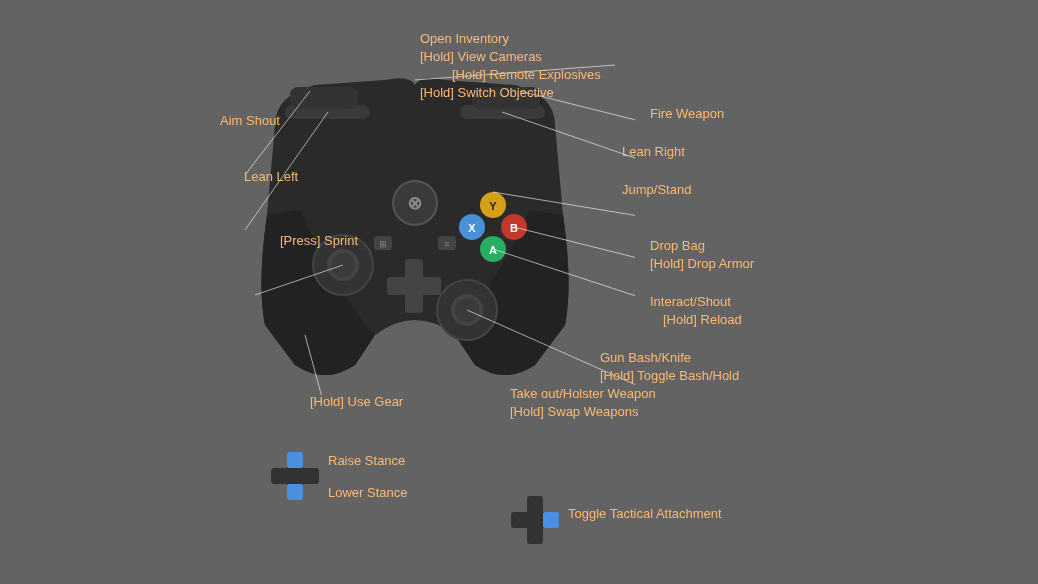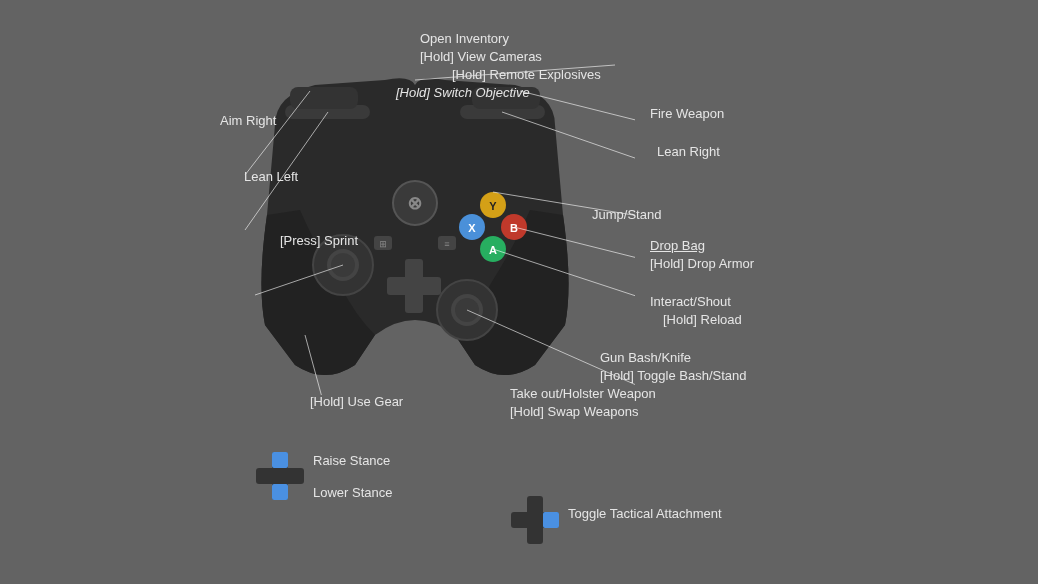--- a/index.html
+++ b/index.html
@@ -7,21 +7,21 @@
       width: 1038px;
       height: 584px;
       background-color: #636363;
       position: relative;
       overflow: hidden;
       font-family: 'Arial', sans-serif;
     }
 
     .label {
       position: absolute;
-      color: #e5e5e5;
+      color: #fdba74;
       font-size: 13px;
       font-weight: 500;
       white-space: nowrap;
       line-height: 1.4;
     }
   </style>
 </head>
 <body>
 
 <svg style="position:absolute;left:195px;top:55px;width:440px;height:340px;" viewBox="0 0 440 340" xmlns="http://www.w3.org/2000/svg">
@@ -110,40 +110,40 @@
   <line x1="298" y1="194" x2="590" y2="290" stroke="white" stroke-width="1" opacity="0.6"></line>
 
   <line x1="272" y1="255" x2="520" y2="365" stroke="white" stroke-width="1" opacity="0.6"></line>
 
   <line x1="110" y1="280" x2="140" y2="390" stroke="white" stroke-width="1" opacity="0.6"></line>
 </svg>
 
 <div class="label" style="left:420px;top:30px;">Open Inventory</div>
 <div class="label" style="left:420px;top:48px;">[Hold] View Cameras</div>
 <div class="label" style="left:420px;top:66px;padding-left:32px;">[Hold] Remote Explosives</div>
-<div class="label" style="left:396px;top:84px;font-style:italic;">[Hold] Switch Objective</div>
+<div class="label" style="left:420px;top:84px;">[Hold] Switch Objective</div>
 
 <div class="label" style="left:650px;top:105px;">Fire Weapon</div>
-<div class="label" style="left:622px;top:143px;margin-left:35px;">Lean Right</div>
-<div class="label" style="left:592px;top:181px;margin-top:25px;">Jump/Stand</div>
-<div class="label" style="left:650px;top:237px;text-decoration:underline;">Drop Bag</div>
+<div class="label" style="left:622px;top:143px;">Lean Right</div>
+<div class="label" style="left:622px;top:181px;">Jump/Stand</div>
+<div class="label" style="left:650px;top:237px;">Drop Bag</div>
 <div class="label" style="left:650px;top:255px;text-align:center;">[Hold] Drop Armor</div>
 <div class="label" style="left:650px;top:293px;text-align:center;">Interact/Shout</div>
 <div class="label" style="left:650px;top:311px;margin-left:13px;">[Hold] Reload</div>
 <div class="label" style="left:600px;top:349px;">Gun Bash/Knife</div>
-<div class="label" style="left:600px;top:367px;">[Hold] Toggle Bash/Stand</div>
+<div class="label" style="left:600px;top:367px;">[Hold] Toggle Bash/Hold</div>
 <div class="label" style="left:510px;top:385px;">Take out/Holster Weapon</div>
 <div class="label" style="left:510px;top:403px;">[Hold] Swap Weapons</div>
 
-<div class="label" style="left:220px;top:112px;">Aim Right</div>
+<div class="label" style="left:220px;top:112px;">Aim Shout</div>
 <div class="label" style="left:244px;top:168px;text-align:right;">Lean Left</div>
 <div class="label" style="left:280px;top:232px;">[Press] Sprint</div>
 <div class="label" style="left:310px;top:393px;">[Hold] Use Gear</div>
 
-<div style="position:absolute;left:255px;bottom:28px;">
+<div style="position:absolute;left:270px;bottom:28px;">
   <svg width="50" height="100" viewBox="0 0 50 100">
 
     <rect x="17" y="0" width="16" height="48" rx="3" fill="#333"></rect>
     <rect x="1" y="16" width="48" height="16" rx="3" fill="#333"></rect>
 
     <rect x="17" y="0" width="16" height="16" rx="2" fill="#4a90e2"></rect>
 
     <rect x="17" y="32" width="16" height="16" rx="2" fill="#4a90e2"></rect>
   </svg>
   <div class="label" style="position:absolute;top:0px;left:58px;">Raise Stance</div>

